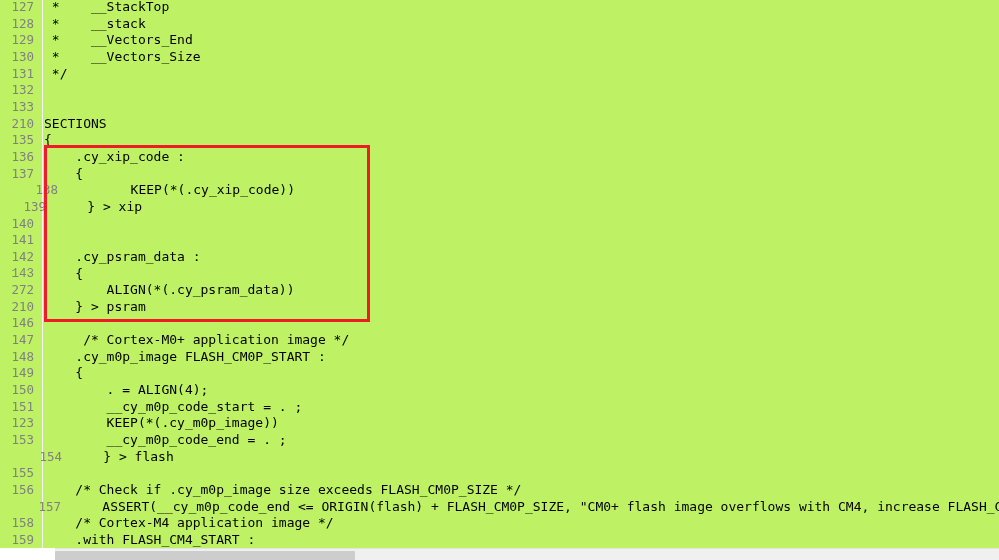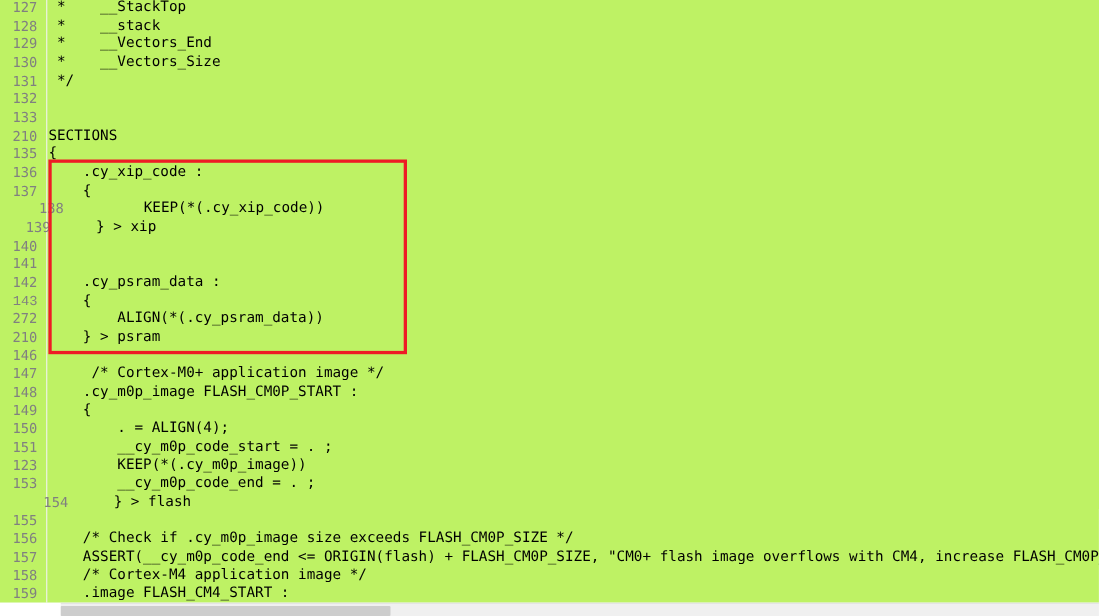--- a/index.html
+++ b/index.html
@@ -154,23 +154,23 @@
         <div class="code-line"><span class="line-number" style="color: rgb(128, 128, 128);">147</span><span class="line-text" style="color: rgb(0, 0, 0);">     /* Cortex-M0+ application image */</span></div>
         <div class="code-line"><span class="line-number" style="color: rgb(128, 128, 128);">148</span><span class="line-text" style="color: rgb(0, 0, 0);">    .cy_m0p_image FLASH_CM0P_START :</span></div>
         <div class="code-line"><span class="line-number" style="color: rgb(128, 128, 128); text-align: right;">149</span><span class="line-text" style="color: rgb(0, 0, 0);">    {</span></div>
         <div class="code-line"><span class="line-number" style="color: rgb(128, 128, 128);">150</span><span class="line-text" style="color: rgb(0, 0, 0);">        . = ALIGN(4);</span></div>
         <div class="code-line"><span class="line-number" style="color: rgb(128, 128, 128);">151</span><span class="line-text" style="color: rgb(0, 0, 0);">        __cy_m0p_code_start = . ;</span></div>
         <div class="code-line"><span class="line-number" style="color: rgb(128, 128, 128);">123</span><span class="line-text" style="color: rgb(0, 0, 0);">        KEEP(*(.cy_m0p_image))</span></div>
         <div class="code-line"><span class="line-number" style="color: rgb(128, 128, 128);">153</span><span class="line-text" style="color: rgb(0, 0, 0);">        __cy_m0p_code_end = . ;</span></div>
         <div class="code-line"><span class="line-number" style="color: rgb(128, 128, 128); margin-left: 28px;">154</span><span class="line-text" style="color: rgb(0, 0, 0);">    } &gt; flash</span></div>
         <div class="code-line"><span class="line-number" style="color: rgb(128, 128, 128); text-align: right;">155</span><span class="line-text" style="color: rgb(0, 0, 0);"></span></div>
         <div class="code-line"><span class="line-number" style="color: rgb(128, 128, 128);">156</span><span class="line-text" style="color: rgb(0, 0, 0);">    /* Check if .cy_m0p_image size exceeds FLASH_CM0P_SIZE */</span></div>
-        <div class="code-line"><span class="line-number" style="color: rgb(128, 128, 128);">157</span><span class="line-text" style="color: rgb(0, 0, 0);">    ASSERT(__cy_m0p_code_end &lt;= ORIGIN(flash) + FLASH_CM0P_SIZE, "CM0+ flash image overflows with CM4, increase FLASH_CM0P_SIZE"</span></div>
+        <div class="code-line"><span class="line-number" style="color: rgb(128, 128, 128); padding-left: 27px;">157</span><span class="line-text" style="color: rgb(0, 0, 0);">    ASSERT(__cy_m0p_code_end &lt;= ORIGIN(flash) + FLASH_CM0P_SIZE, "CM0+ flash image overflows with CM4, increase FLASH_CM0P_SIZE"</span></div>
         <div class="code-line"><span class="line-number" style="color: rgb(128, 128, 128);">158</span><span class="line-text" style="color: rgb(0, 0, 0);">    /* Cortex-M4 application image */</span></div>
-        <div class="code-line"><span class="line-number" style="color: rgb(128, 128, 128);">159</span><span class="line-text" style="color: rgb(0, 0, 0);">    .image FLASH_CM4_START :</span></div>
+        <div class="code-line"><span class="line-number" style="color: rgb(128, 128, 128);">159</span><span class="line-text" style="color: rgb(0, 0, 0);">    .with FLASH_CM4_START :</span></div>
       </div>
   </div>
 
   <div id="annotation-box" style="border-color: rgb(238, 28, 37);"></div>
 
   <div id="hscroll-area">
     <div id="hscroll-track" style="background: rgb(240, 240, 240);">
       <div id="hscroll-thumb" style="background: rgb(205, 205, 205);"></div>
     </div>
     <div id="hscroll-corner"></div>

